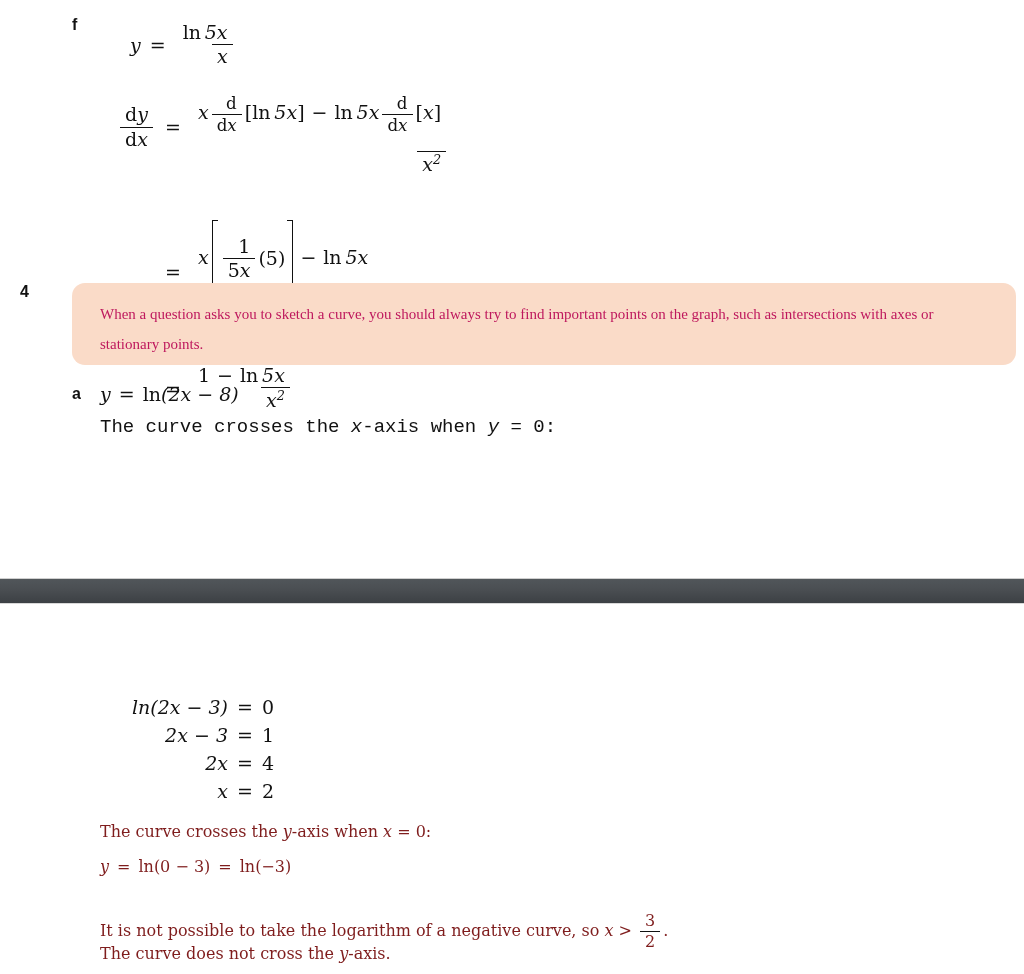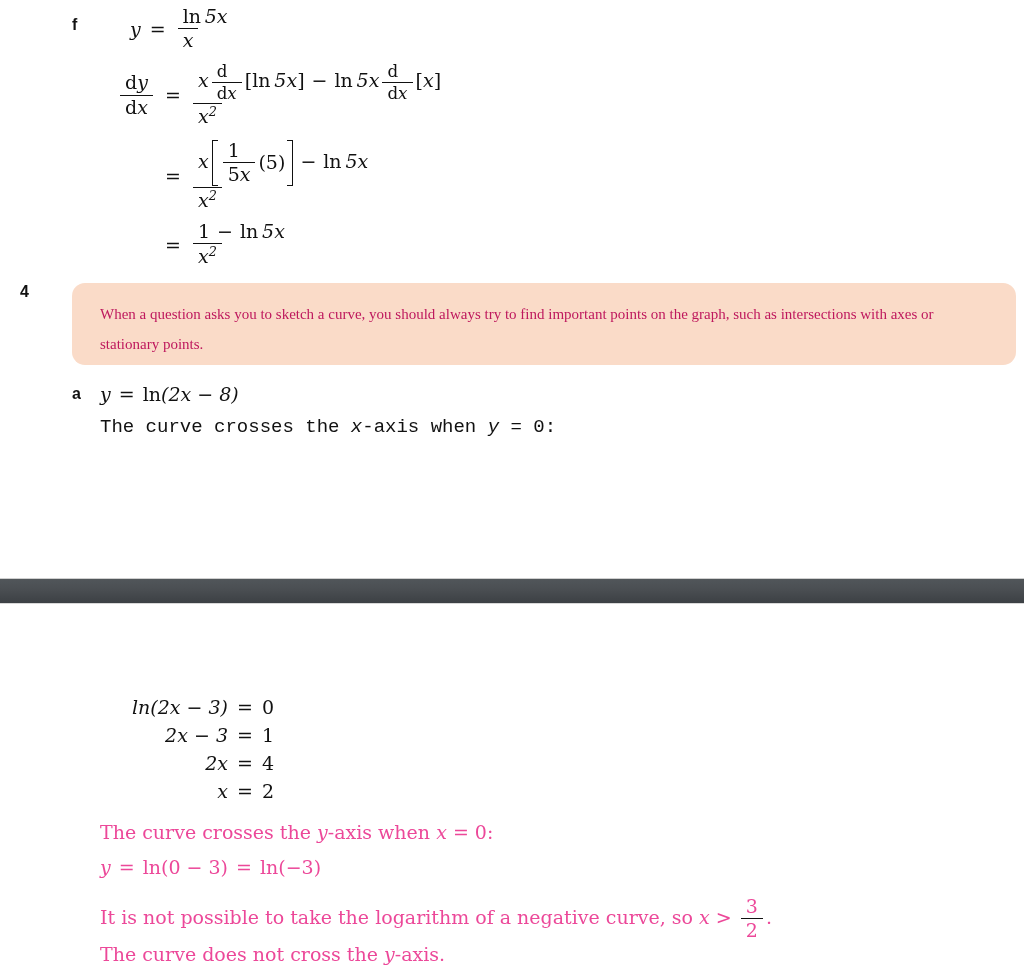--- a/index.html
+++ b/index.html
@@ -24,23 +24,23 @@
     white-space: nowrap;
   }
   .var  { font-style: italic; }
   .up   { font-style: normal; }
   .op   { font-style: normal; }
 
   
   .frac {
     display: inline-flex;
     flex-direction: column;
-    align-items: flex-start;
+    align-items: flex-end;
     vertical-align: middle;
-    margin: 0 3px;
+    margin: 16px 3px;
     line-height: 1.12;
   }
   .frac > .num { padding: 0 5px 1px 5px; }
   .frac > .den { padding: 1px 5px 0 5px; border-top: 1.3px solid #111; }
 
   .frac.small { font-size: 0.88em; }
 
   
   .brk {
     display: inline-flex;
@@ -139,23 +139,23 @@
     left: 100px;
     top: 696px;
     text-align: center;
   }
   #steps .eq-row { margin-bottom: 6px; }
   #steps .eq-lhs { min-width: 128px; }
 
   .para {
     position: absolute;
     left: 100px;
-    font-size: 19px;
+    font-size: 16px;
     line-height: 28px;
-    color: #ec4899;
+    color: #7f1d1d;
   }
   #line-y-axis  { top: 818px; }
   #line-y-eval  { top: 853px; }
   #line-not-pos { top: 896px; width: 860px; }
   #line-no-cross{ top: 940px; }
 </style>
 </head>
 <body>
 
 <div class="marker" id="f-marker">f</div>

